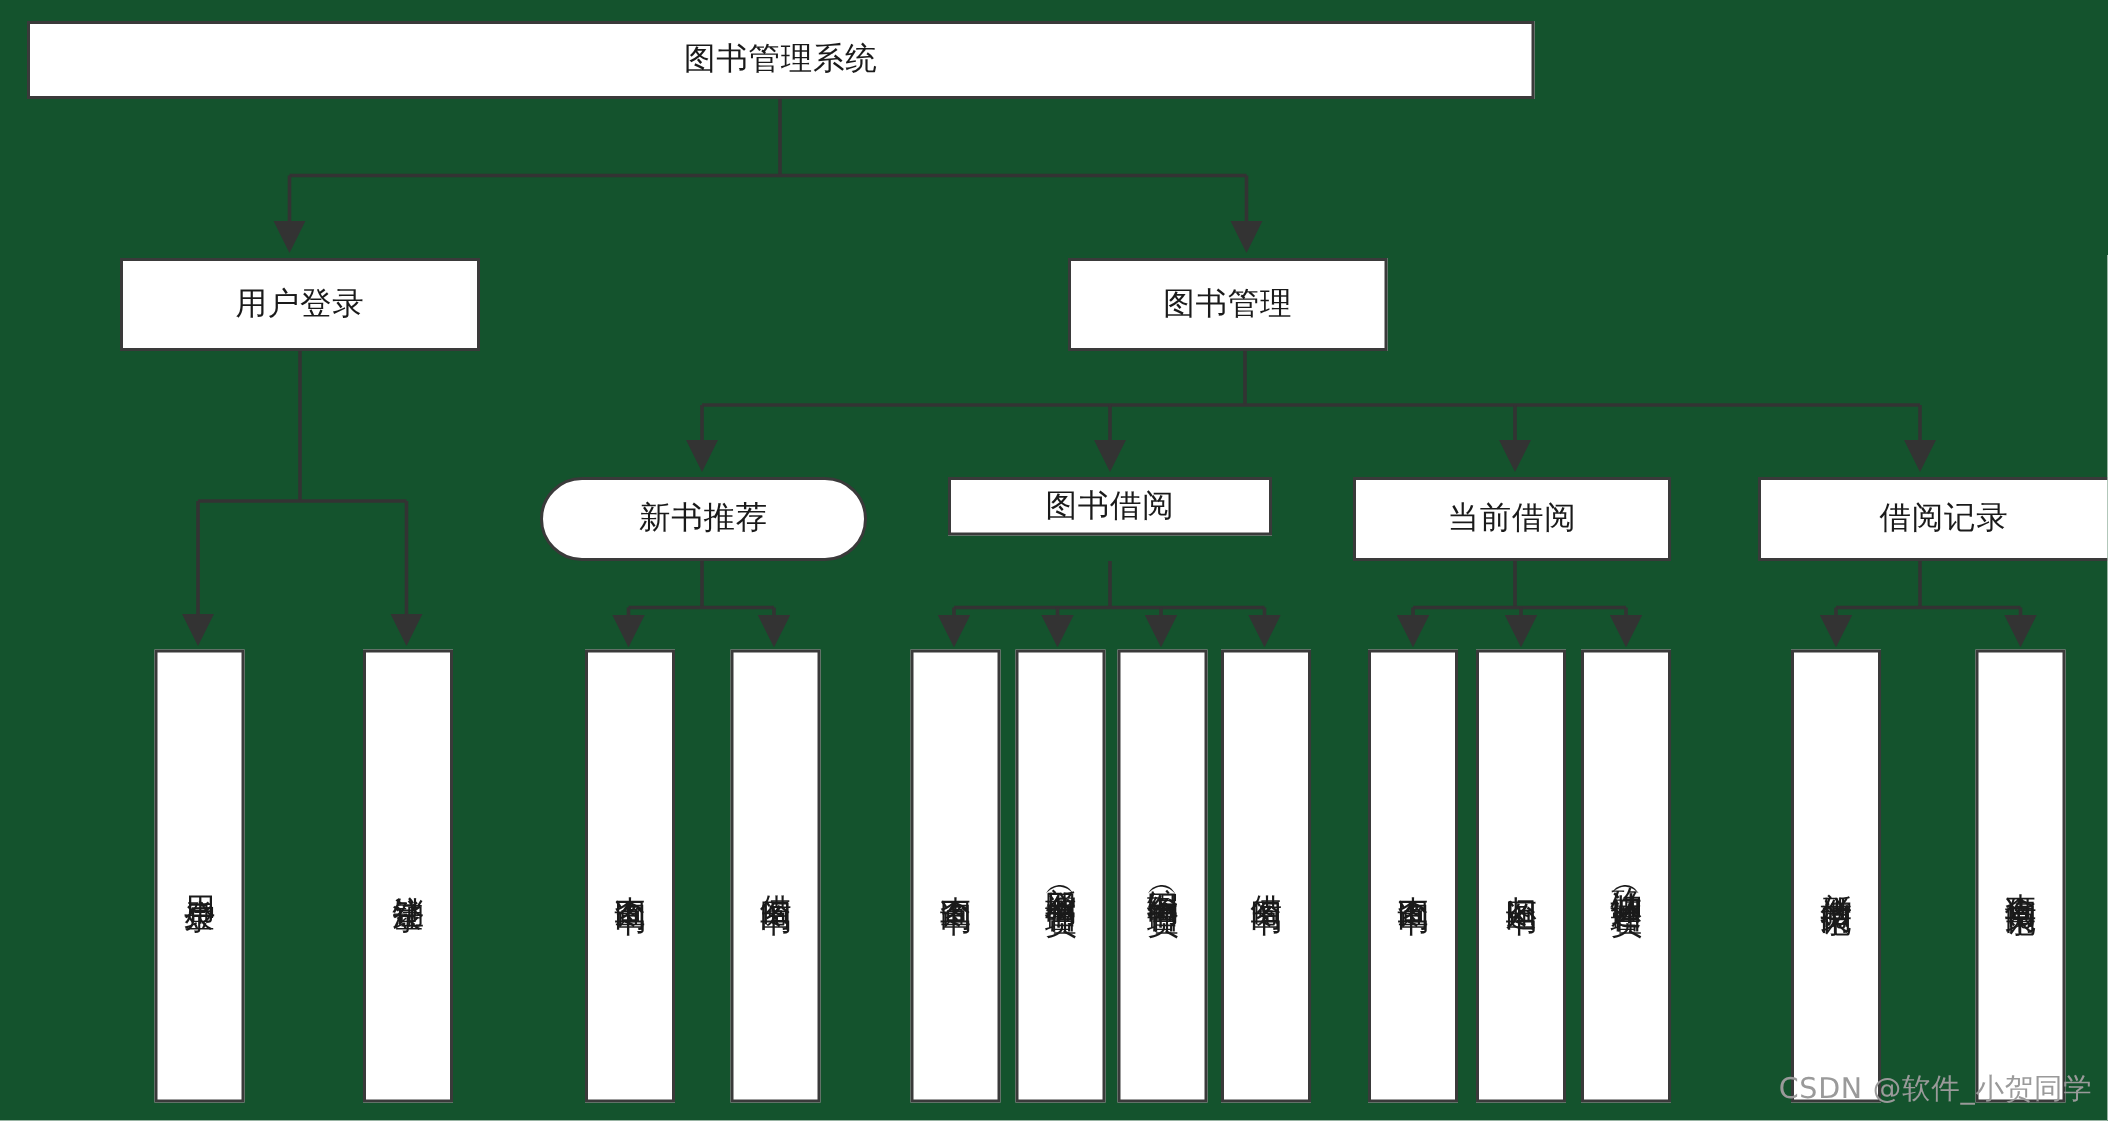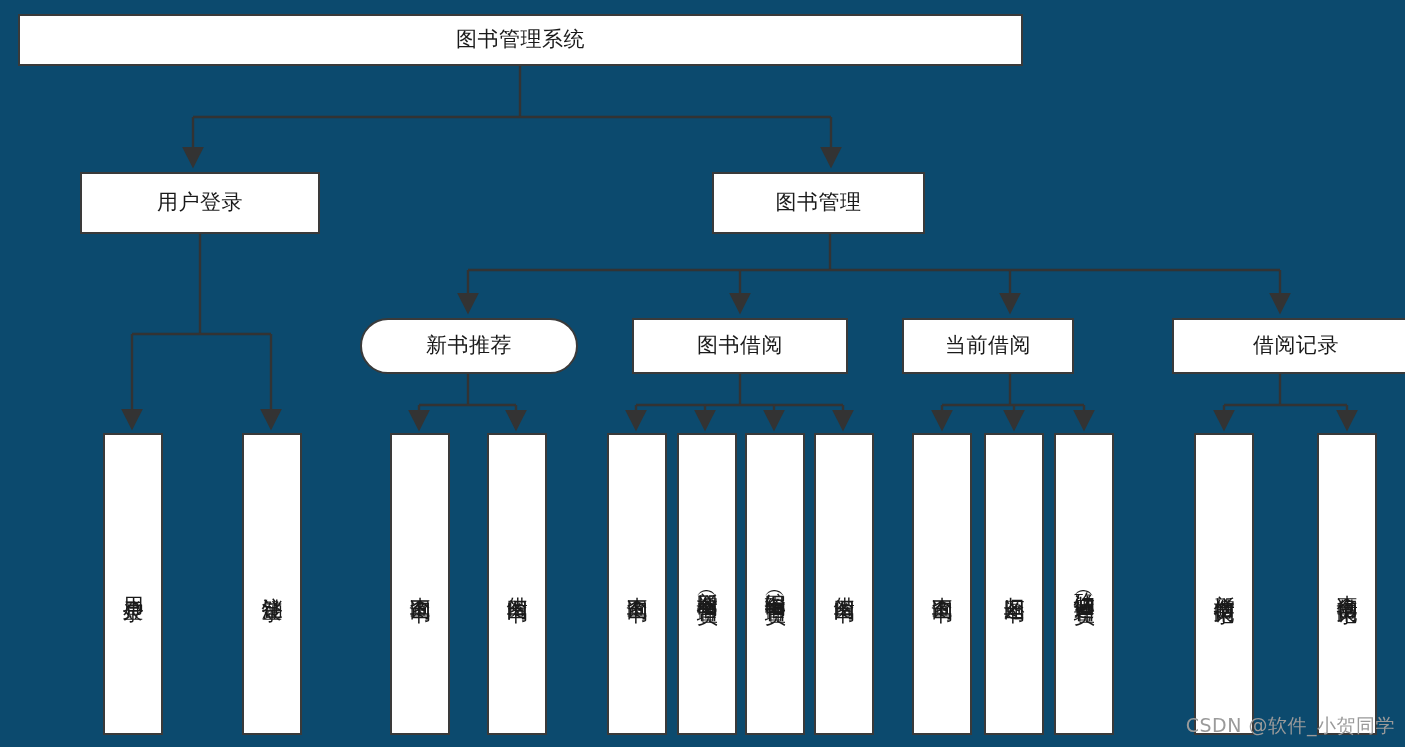--- a/index.html
+++ b/index.html
@@ -8,21 +8,21 @@
     padding: 0;
     background: #ffffff;
   }
   body {
     font-family: "DejaVu Sans", "Liberation Sans", sans-serif;
   }
   #diagram-root {
     position: relative;
     width: 1405px;
     height: 747px;
-    background: #0c4a6e;
+    background: #14532d;
     overflow: hidden;
   }
   #edges-layer {
     position: absolute;
     left: 0;
     top: 0;
     width: 1405px;
     height: 747px;
     pointer-events: none;
   }
@@ -129,24 +129,24 @@
   <div class="node node-h" style="left:80px; top:172px; width:240px; height:62px;">
     <span>用户登录</span>
   </div>
   <div class="node node-h" style="left:712px; top:172px; width:213px; height:62px;">
     <span>图书管理</span>
   </div>
 
   <div class="node node-h" style="left:360px; top:318px; width:218px; height:56px;border-radius:28px;">
     <span>新书推荐</span>
   </div>
-  <div class="node node-h" style="left:632px; top:318px; width:216px; height:56px;">
+  <div class="node node-h" style="left:632px; top:318px; width:216px; height:39px;">
     <span>图书借阅</span>
   </div>
-  <div class="node node-h" style="left:902px; top:318px; width:172px; height:56px;">
+  <div class="node node-h" style="left:902px; top:318px; width:212px; height:56px;">
     <span>当前借阅</span>
   </div>
   <div class="node node-h" style="left:1172px; top:318px; width:248px; height:56px;">
     <span>借阅记录</span>
   </div>
 
   <div class="node node-v" style="left:103px; top:433px; width:60px; height:302px;">
     <span class="vlabel">用户登录</span>
   </div>
   <div class="node node-v" style="left:242px; top:433px; width:60px; height:302px;">

